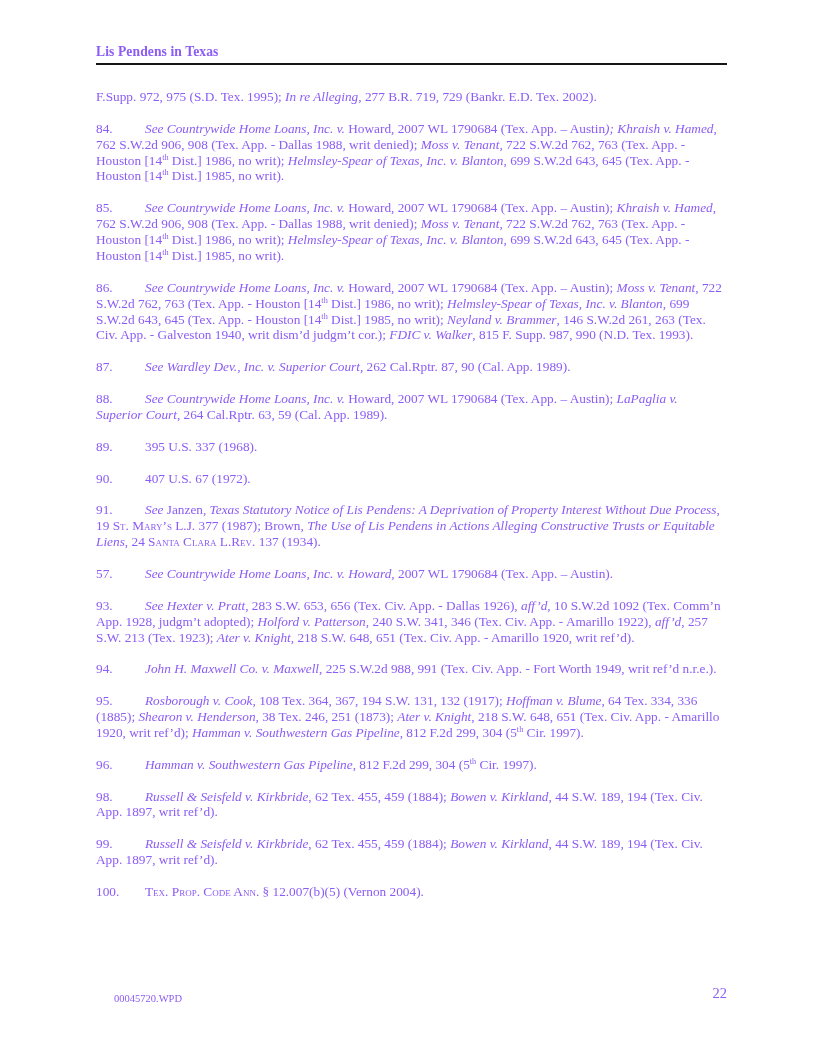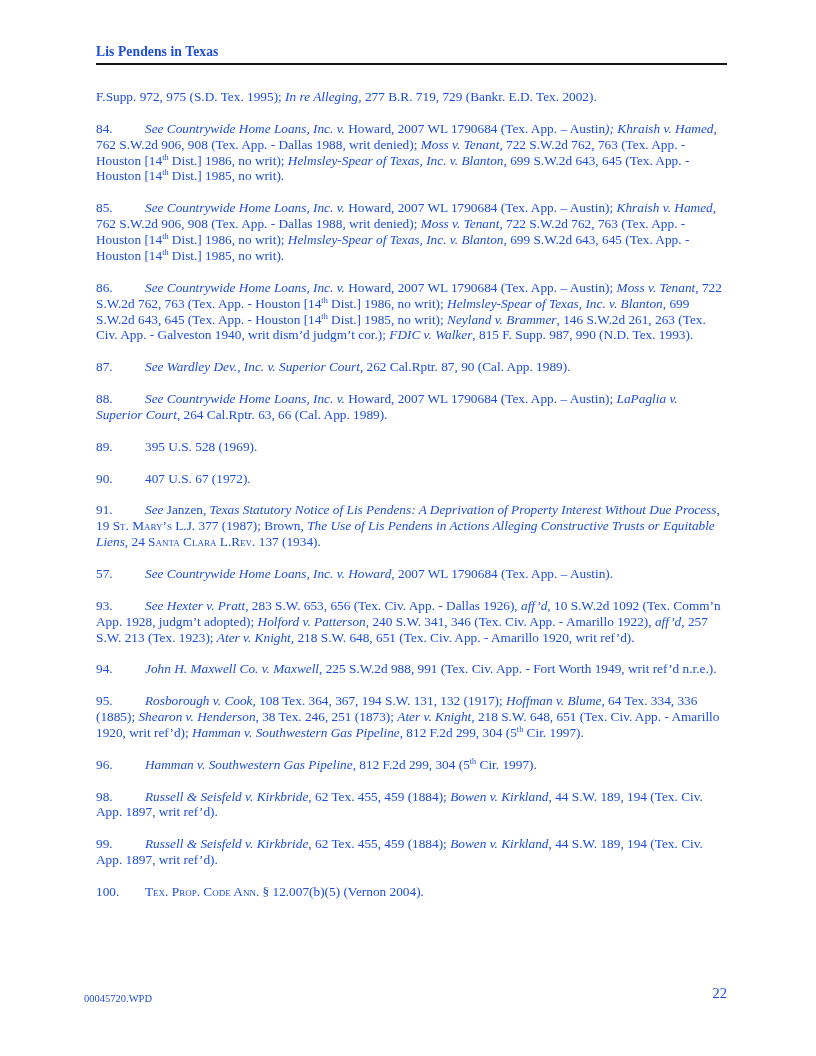--- a/index.html
+++ b/index.html
@@ -5,21 +5,21 @@
   html, body { margin: 0; padding: 0; background: #e8e8e8; }
   .page {
     position: relative;
     width: 816px;
     height: 1056px;
     margin: 0 auto;
     background: #ffffff;
     font-family: "Liberation Serif", "DejaVu Serif", serif;
     font-size: 13.3px;
     line-height: 15.9px;
-    color: #1d4ed8;
+    color: #8b5cf6;
     overflow: hidden;
   }
   .header-block { padding: 44px 89px 0 96px; }
   .running-head {
     font-weight: bold;
     font-size: 13.6px;
     letter-spacing: 0.1px;
   }
   .header-rule {
     height: 2px;
@@ -33,21 +33,21 @@
   .i { font-style: italic; }
   .r { font-style: normal; }
   .sc { font-variant: small-caps; }
   sup.s {
     font-size: 0.62em;
     vertical-align: super;
     line-height: 0;
   }
   .footer-row {
     position: absolute;
-    left: 84px;
+    left: 114px;
     right: 89px;
     top: 986px;
     height: 20px;
   }
   .footer-filename {
     position: absolute;
     left: 0;
     top: 5px;
     font-size: 10.5px;
   }
@@ -68,22 +68,22 @@
     <div class="running-head">Lis Pendens in Texas</div>
     <div class="header-rule"></div>
   </div>
 
   <main class="content">
       <p class="fn"><span class="r">F.Supp. 972, 975 (S.D. Tex. 1995); </span><span class="i">In re Alleging</span><span class="r">, 277 B.R. 719, 729 (Bankr. E.D. Tex. 2002).</span></p>
       <p class="fn"><span class="fn-num">84.</span><span class="i">See Countrywide Home Loans, Inc. v.</span><span class="r"> Howard, 2007 WL 1790684 (Tex. App. – Austin</span><span class="i">); Khraish v. Hamed</span><span class="r">, 762 S.W.2d 906, 908 (Tex. App. - Dallas 1988, writ denied); </span><span class="i">Moss v. Tenant</span><span class="r">, 722 S.W.2d 762, 763 (Tex. App. - Houston [14</span><sup class="s">th</sup><span class="r"> Dist.] 1986, no writ); </span><span class="i">Helmsley-Spear of Texas, Inc. v. Blanton</span><span class="r">, 699 S.W.2d 643, 645 (Tex. App. - Houston [14</span><sup class="s">th</sup><span class="r"> Dist.] 1985, no writ).</span></p>
       <p class="fn"><span class="fn-num">85.</span><span class="i">See Countrywide Home Loans, Inc. v.</span><span class="r"> Howard, 2007 WL 1790684 (Tex. App. – Austin); </span><span class="i">Khraish v. Hamed</span><span class="r">, 762 S.W.2d 906, 908 (Tex. App. - Dallas 1988, writ denied); </span><span class="i">Moss v. Tenant</span><span class="r">, 722 S.W.2d 762, 763 (Tex. App. - Houston [14</span><sup class="s">th</sup><span class="r"> Dist.] 1986, no writ); </span><span class="i">Helmsley-Spear of Texas, Inc. v. Blanton</span><span class="r">, 699 S.W.2d 643, 645 (Tex. App. - Houston [14</span><sup class="s">th</sup><span class="r"> Dist.] 1985, no writ).</span></p>
       <p class="fn"><span class="fn-num">86.</span><span class="i">See Countrywide Home Loans, Inc. v.</span><span class="r"> Howard, 2007 WL 1790684 (Tex. App. – Austin); </span><span class="i">Moss v. Tenant</span><span class="r">, 722 S.W.2d 762, 763 (Tex. App. - Houston [14</span><sup class="s">th</sup><span class="r"> Dist.] 1986, no writ); </span><span class="i">Helmsley-Spear of Texas, Inc. v. Blanton</span><span class="r">, 699 S.W.2d 643, 645 (Tex. App. - Houston [14</span><sup class="s">th</sup><span class="r"> Dist.] 1985, no writ); </span><span class="i">Neyland v. Brammer</span><span class="r">, 146 S.W.2d 261, 263 (Tex. Civ. App. - Galveston 1940, writ dism’d judgm’t cor.); </span><span class="i">FDIC v. Walker</span><span class="r">, 815 F. Supp. 987, 990 (N.D. Tex. 1993).</span></p>
       <p class="fn gap-extra"><span class="fn-num">87.</span><span class="i">See Wardley Dev., Inc. v. Superior Court</span><span class="r">, 262 Cal.Rptr. 87, 90 (Cal. App. 1989).</span></p>
-      <p class="fn"><span class="fn-num">88.</span><span class="i">See Countrywide Home Loans, Inc. v.</span><span class="r"> Howard, 2007 WL 1790684 (Tex. App. – Austin); </span><span class="i">LaPaglia v. Superior Court</span><span class="r">, 264 Cal.Rptr. 63, 66 (Cal. App. 1989).</span></p>
-      <p class="fn"><span class="fn-num">89.</span><span class="r">395 U.S. 528 (1969).</span></p>
+      <p class="fn"><span class="fn-num">88.</span><span class="i">See Countrywide Home Loans, Inc. v.</span><span class="r"> Howard, 2007 WL 1790684 (Tex. App. – Austin); </span><span class="i">LaPaglia v. Superior Court</span><span class="r">, 264 Cal.Rptr. 63, 59 (Cal. App. 1989).</span></p>
+      <p class="fn"><span class="fn-num">89.</span><span class="r">395 U.S. 337 (1968).</span></p>
       <p class="fn"><span class="fn-num">90.</span><span class="r">407 U.S. 67 (1972).</span></p>
       <p class="fn"><span class="fn-num">91.</span><span class="i">See</span><span class="r"> Janzen, </span><span class="i">Texas Statutory Notice of Lis Pendens: A Deprivation of Property Interest Without Due Process</span><span class="r">, 19 </span><span class="sc">St. Mary’s L.J.</span><span class="r"> 377 (1987); Brown, </span><span class="i">The Use of Lis Pendens in Actions Alleging Constructive Trusts or Equitable Liens</span><span class="r">, 24 </span><span class="sc">Santa Clara L.Rev.</span><span class="r"> 137 (1934).</span></p>
       <p class="fn"><span class="fn-num">57.</span><span class="i">See Countrywide Home Loans, Inc. v. Howard</span><span class="r">, 2007 WL 1790684 (Tex. App. – Austin).</span></p>
       <p class="fn"><span class="fn-num">93.</span><span class="i">See Hexter v. Pratt</span><span class="r">, 283 S.W. 653, 656 (Tex. Civ. App. - Dallas 1926), </span><span class="i">aff’d</span><span class="r">, 10 S.W.2d 1092 (Tex. Comm’n App. 1928, judgm’t adopted); </span><span class="i">Holford v. Patterson</span><span class="r">, 240 S.W. 341, 346 (Tex. Civ. App. - Amarillo 1922), </span><span class="i">aff’d</span><span class="r">, 257 S.W. 213 (Tex. 1923); </span><span class="i">Ater v. Knight</span><span class="r">, 218 S.W. 648, 651 (Tex. Civ. App. - Amarillo 1920, writ ref’d).</span></p>
       <p class="fn"><span class="fn-num">94.</span><span class="i">John H. Maxwell Co. v. Maxwell</span><span class="r">, 225 S.W.2d 988, 991 (Tex. Civ. App. - Fort Worth 1949, writ ref’d n.r.e.).</span></p>
       <p class="fn"><span class="fn-num">95.</span><span class="i">Rosborough v. Cook</span><span class="r">, 108 Tex. 364, 367, 194 S.W. 131, 132 (1917); </span><span class="i">Hoffman v. Blume</span><span class="r">, 64 Tex. 334, 336 (1885); </span><span class="i">Shearon v. Henderson</span><span class="r">, 38 Tex. 246, 251 (1873); </span><span class="i">Ater v. Knight</span><span class="r">, 218 S.W. 648, 651 (Tex. Civ. App. - Amarillo 1920, writ ref’d); </span><span class="i">Hamman v. Southwestern Gas Pipeline</span><span class="r">, 812 F.2d 299, 304 (5</span><sup class="s">th</sup><span class="r"> Cir. 1997).</span></p>
       <p class="fn"><span class="fn-num">96.</span><span class="i">Hamman v. Southwestern Gas Pipeline</span><span class="r">, 812 F.2d 299, 304 (5</span><sup class="s">th</sup><span class="r"> Cir. 1997).</span></p>
       <p class="fn"><span class="fn-num">98.</span><span class="i">Russell &amp; Seisfeld v. Kirkbride</span><span class="r">, 62 Tex. 455, 459 (1884); </span><span class="i">Bowen v. Kirkland</span><span class="r">, 44 S.W. 189, 194 (Tex. Civ. App. 1897, writ ref’d).</span></p>
       <p class="fn"><span class="fn-num">99.</span><span class="i">Russell &amp; Seisfeld v. Kirkbride</span><span class="r">, 62 Tex. 455, 459 (1884); </span><span class="i">Bowen v. Kirkland</span><span class="r">, 44 S.W. 189, 194 (Tex. Civ. App. 1897, writ ref’d).</span></p>
       <p class="fn"><span class="fn-num">100.</span><span class="sc">Tex. Prop. Code Ann.</span><span class="r"> § 12.007(b)(5) (Vernon 2004).</span></p>

